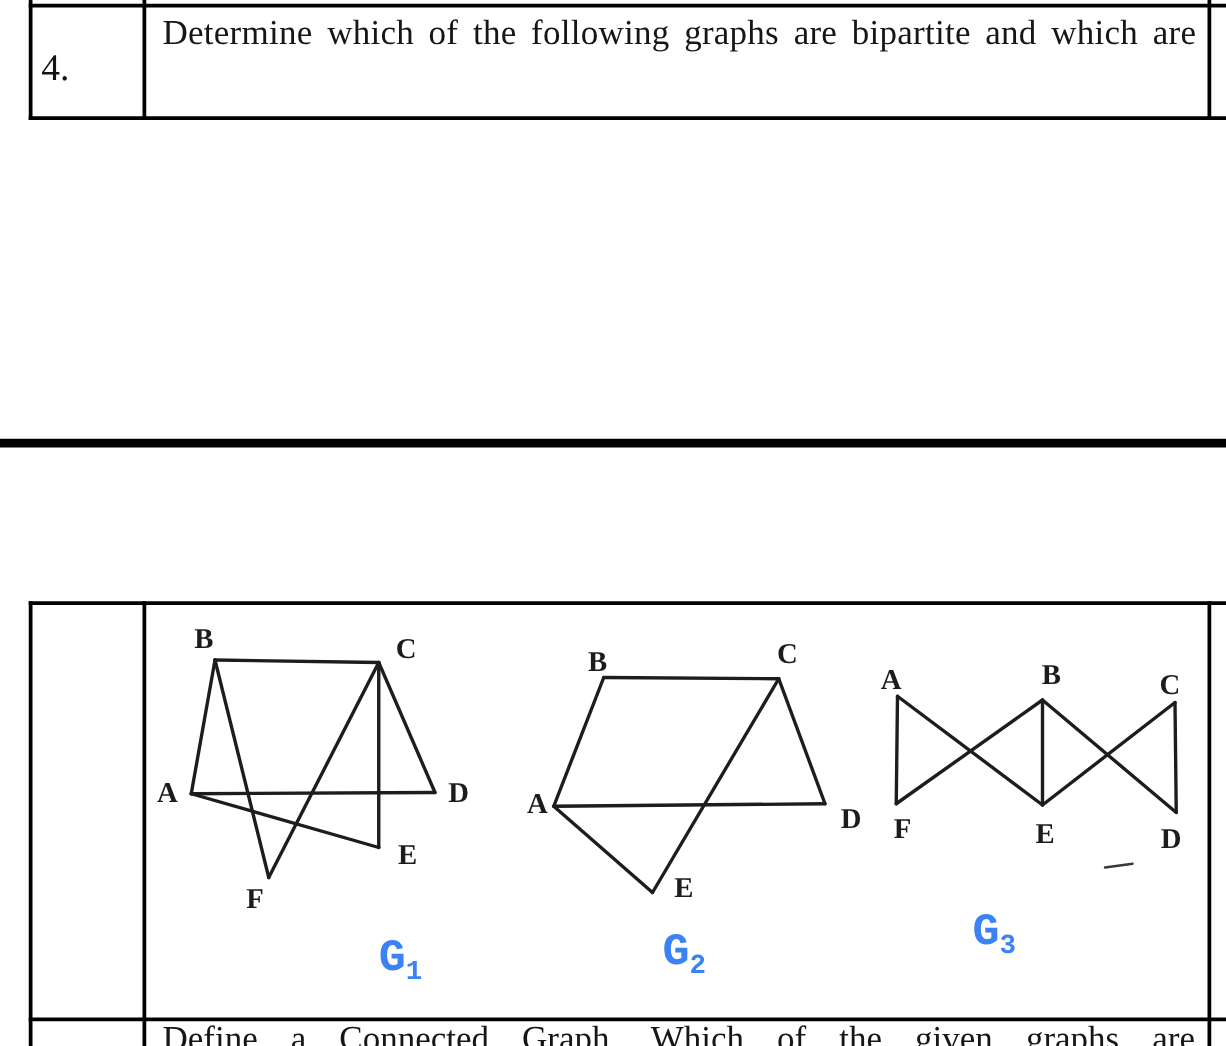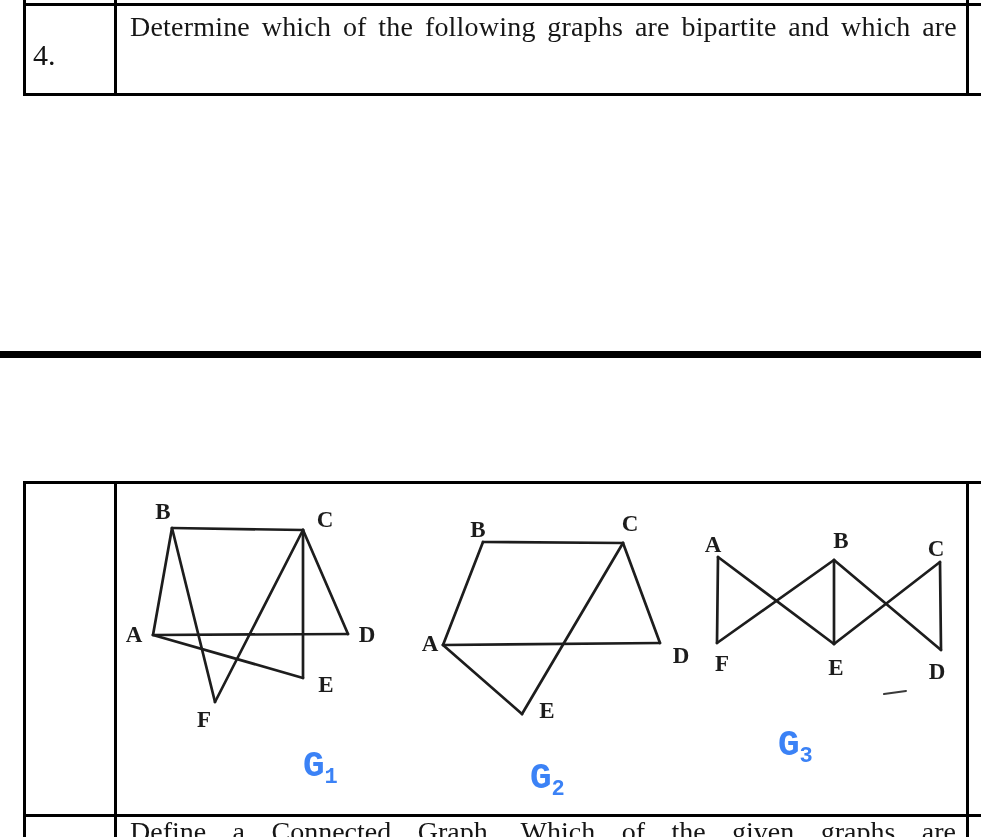--- a/index.html
+++ b/index.html
@@ -98,18 +98,18 @@
       <text x="713" y="544" class="vlabel">A</text>
       <text x="841" y="540" class="vlabel">B</text>
       <text x="936" y="548" class="vlabel">C</text>
       <text x="937" y="671" class="vlabel">D</text>
       <text x="836" y="667" class="vlabel">E</text>
       <text x="722" y="663" class="vlabel">F</text>
       <line x1="884" y1="694" x2="906" y2="691" class="mark"></line>
     </svg>
 
   <div class="glabel" style="left:303px;top:749px"><span>G</span><sub>1</sub></div>
-  <div class="glabel" style="left:530px;top:761px"><span>G</span><sub>2</sub></div>
+  <div class="glabel" style="left:530px;top:744px"><span>G</span><sub>2</sub></div>
   <div class="glabel" style="left:778px;top:728px"><span>G</span><sub>3</sub></div>
 
   <div class="bottomtext">Define a Connected Graph. Which of the given graphs are</div>
 
 </div>
 
 </body></html>

